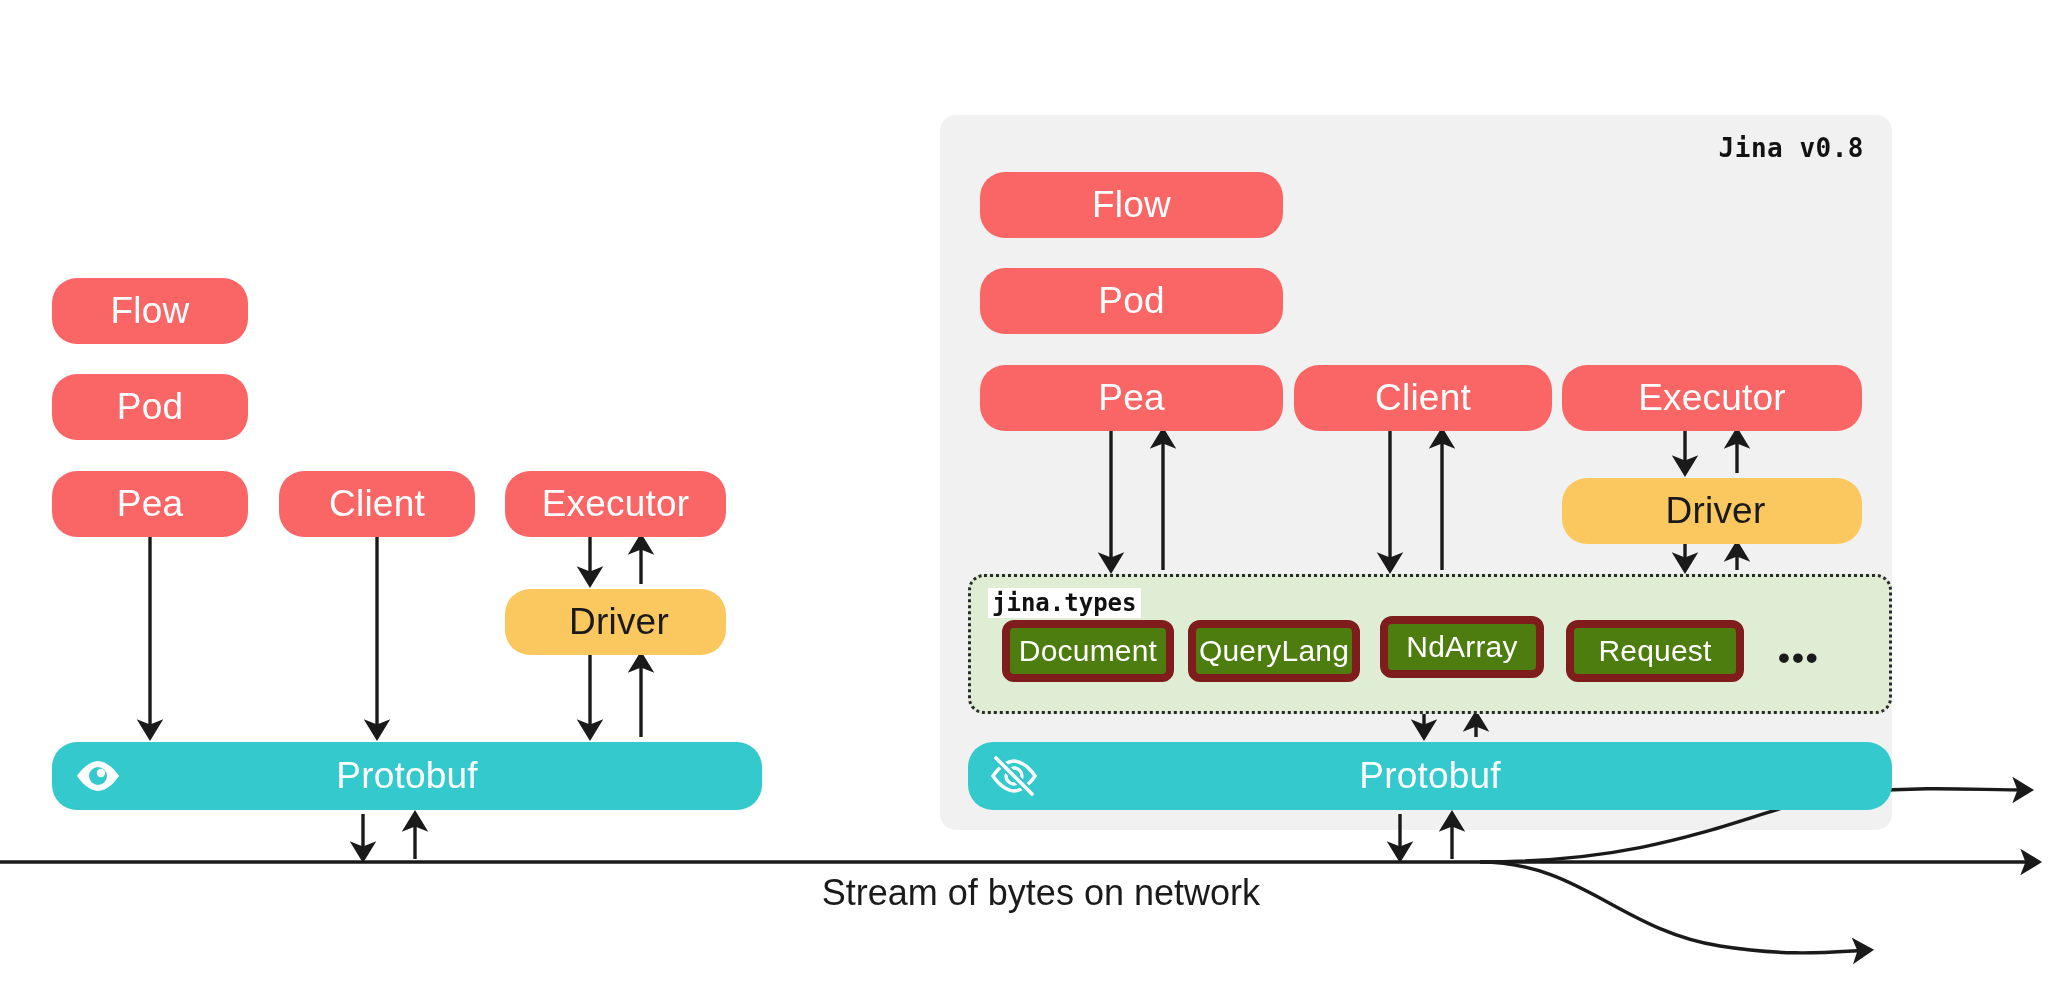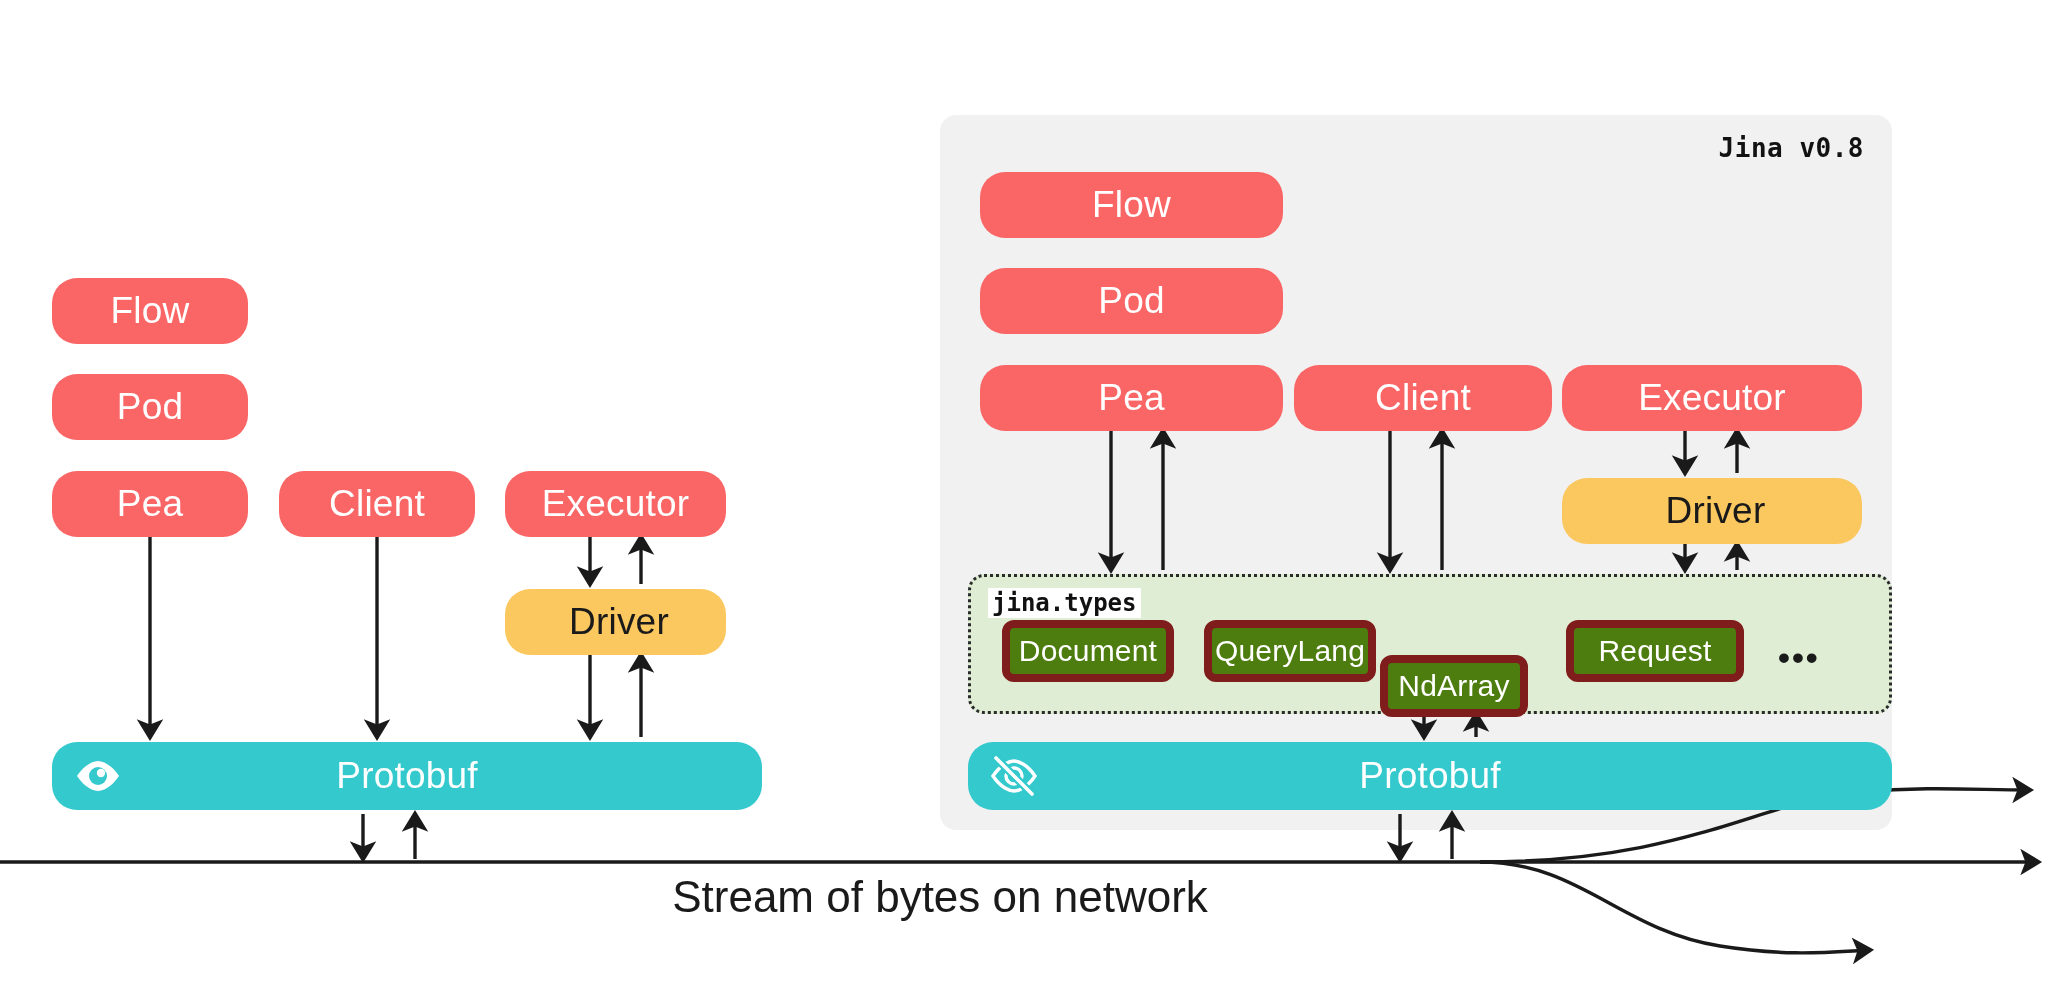--- a/index.html
+++ b/index.html
@@ -115,22 +115,22 @@
   .eye-icon {
     position: absolute;
     width: 52px;
     height: 52px;
   }
   #network-label {
     position: absolute;
     left: 620px;
     top: 872px;
     width: 640px;
-    text-align: center;
-    font-size: 44px;
+    text-align: right;
+    font-size: 36px;
     color: #1a1a1a;
   }
 </style>
 </head>
 <body>
 
 <div id="stage">
 
   <div id="panel">
     <div id="panel-title">Jina v0.8</div>
@@ -241,24 +241,24 @@
   <div class="node yellow" style="left:1562px; top:478px; width:300px; height:66px;">
     <span>Driver</span>
   </div>
 
   <div id="types-group"></div>
   <div id="types-label">jina.types</div>
 
   <div class="node green" style="left:1002px; top:620px; width:172px; height:62px;">
     <span>Document</span>
   </div>
-  <div class="node green" style="left:1188px; top:620px; width:172px; height:62px;margin-left:16px;">
+  <div class="node green" style="left:1188px; top:620px; width:172px; height:62px;">
     <span>QueryLang</span>
   </div>
-  <div class="node green" style="left:1380px; top:655px; width:148px; height:62px;">
+  <div class="node green" style="left:1380px; top:616px; width:164px; height:62px;">
     <span>NdArray</span>
   </div>
   <div class="node green" style="left:1566px; top:620px; width:178px; height:62px;">
     <span>Request</span>
   </div>
   <div id="types-ellipsis">•••</div>
 
   <div class="node teal" style="left:968px; top:742px; width:924px; height:68px;">
     <svg class="eye-icon" style="left:20px; top:8px;" viewBox="0 0 52 52">
       <path d="M5,26 C13,14 22,11 26,11 C30,11 39,14 47,26 C39,38 30,41 26,41 C22,41 13,38 5,26 Z" fill="none" stroke="#ffffff" stroke-width="3.4" stroke-linecap="round"></path>

